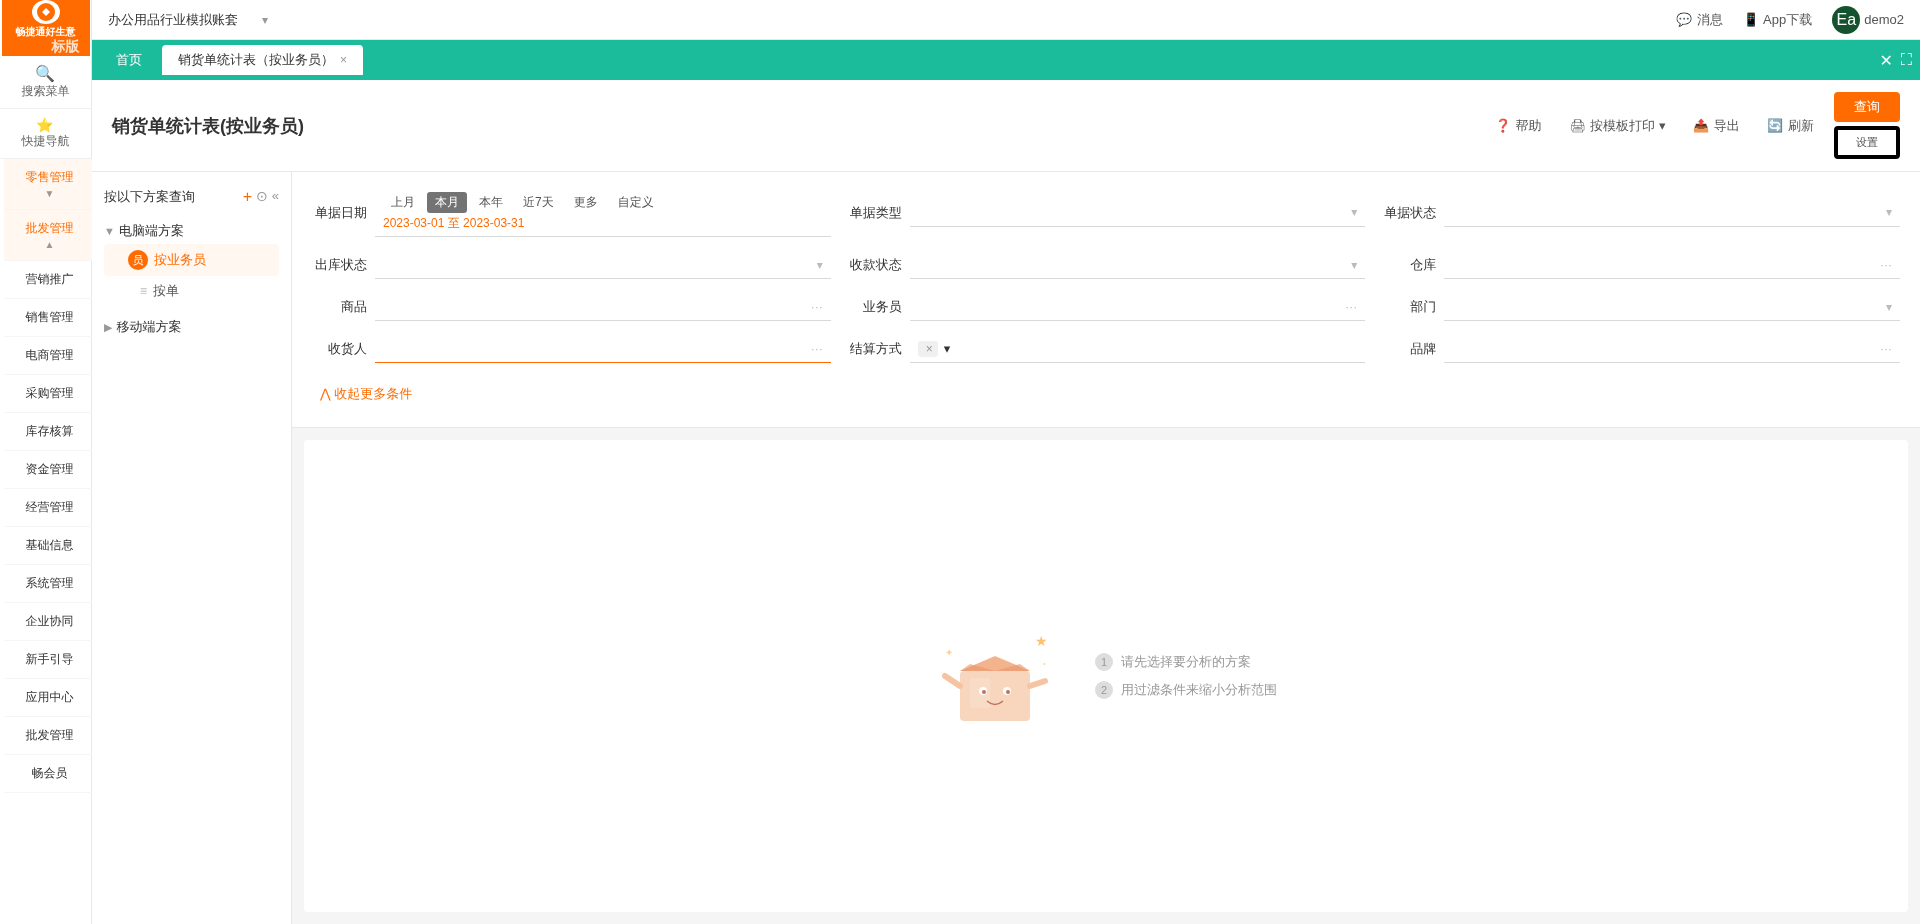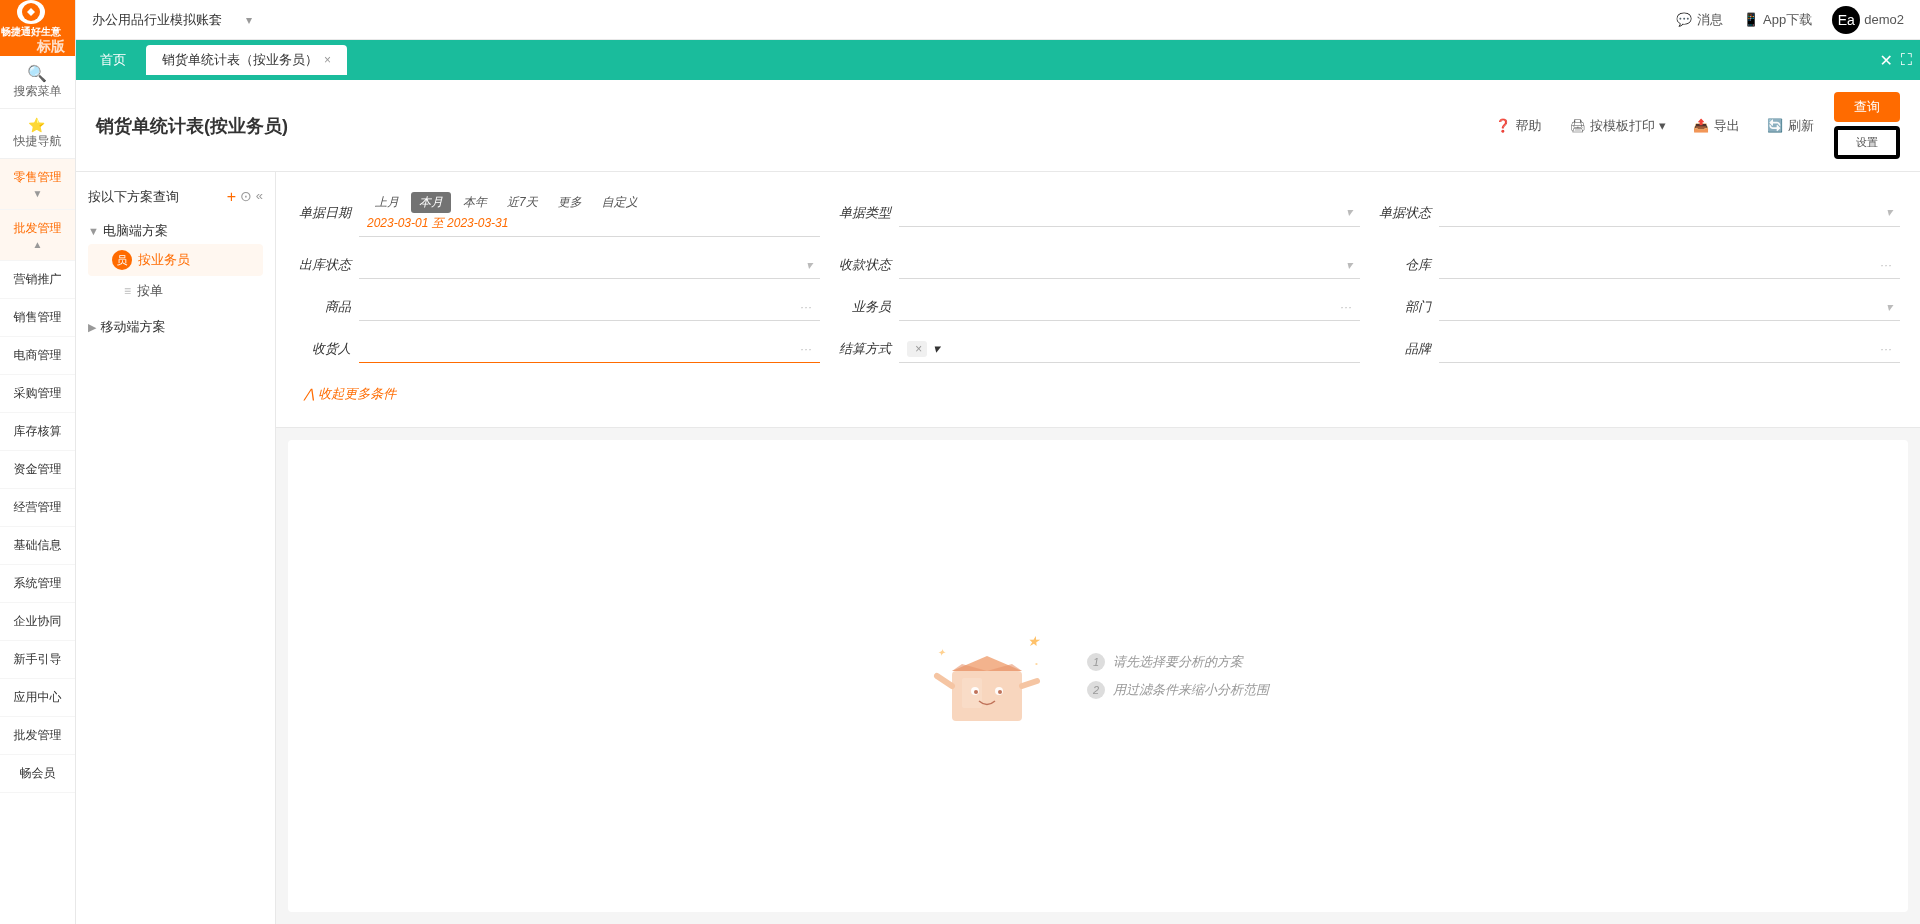--- a/index.html
+++ b/index.html
@@ -1,25 +1,25 @@
 <!DOCTYPE html>
 <html><head>
   <meta charset="utf-8">
   <style>
     * { box-sizing: border-box; margin: 0; padding: 0; }
     body { font-family: 'Microsoft YaHei', Arial, sans-serif; font-size: 13px; background: #f0f2f5; display: flex; height: 924px; overflow: hidden; }
 
     
     .sidebar {
-      width: 76px;
+      width: 92px;
       background: #fff;
       border-right: 1px solid #e8e8e8;
       display: flex;
       flex-direction: column;
-      align-items: flex-end;
+      align-items: center;
       padding-top: 0;
       flex-shrink: 0;
     }
     .sidebar-logo {
       width: 88px;
       height: 56px;
       background: #ff6b00;
       display: flex;
       flex-direction: column;
       align-items: center;
@@ -304,21 +304,20 @@
       align-items: center;
       gap: 6px;
     }
 
     
     .right-panel {
       flex: 1;
       display: flex;
       flex-direction: column;
       overflow: hidden;
-      font-style: italic;
     }
 
     
     .filter-area {
       background: #fff;
       padding: 16px 20px;
       border-bottom: 1px solid #e8e8e8;
     }
     .filter-row {
       display: flex;
@@ -547,21 +546,21 @@
     <div class="topbar-right">
       <div class="topbar-right-item">
         <span>💬</span>
         <span>消息</span>
       </div>
       <div class="topbar-right-item">
         <span>📱</span>
         <span>App下载</span>
       </div>
       <div class="topbar-right-item">
-        <div style="width:28px;height:28px;border-radius:50%;background:#000000;color:#fff;display:flex;align-items:center;justify-content:center;font-size:14px;">Ea</div>
+        <div style="width:28px;height:28px;border-radius:50%;background:#14532d;color:#fff;display:flex;align-items:center;justify-content:center;font-size:16px;">Ea</div>
         <span>demo2</span>
       </div>
     </div>
   </div>
 
   <div class="tabbar">
     <div class="tab-home">
       <span>首页</span>
     </div>
     <div class="tab-item">

